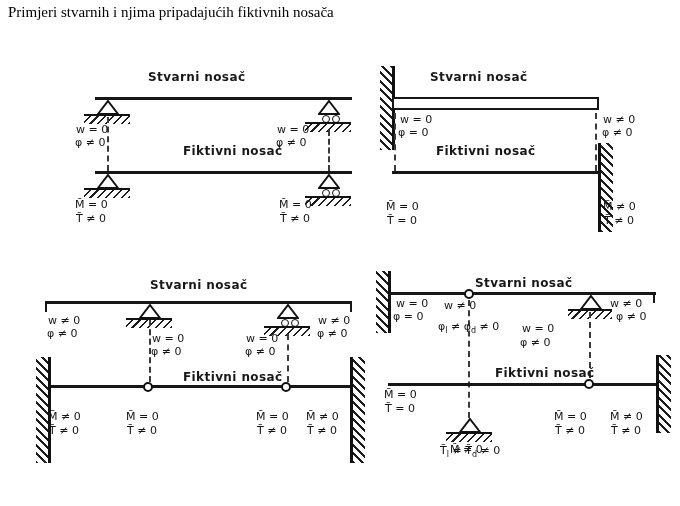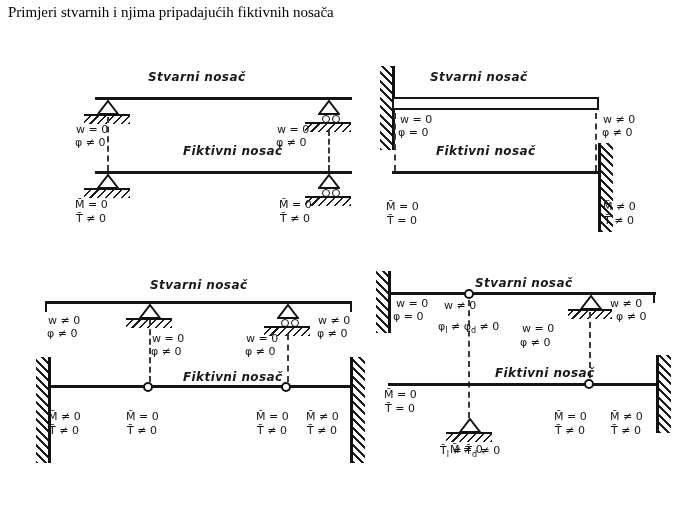--- a/index.html
+++ b/index.html
@@ -1,20 +1,20 @@
 <!DOCTYPE html>
 <html><head>
 <meta charset="utf-8">
 <style>
   html,body{margin:0;padding:0;background:#fff;}
   .page{position:relative;width:680px;height:506px;background:#ffffff;overflow:hidden;
         font-family:"DejaVu Sans", sans-serif;color:#1a1a1a;}
   .title{position:absolute;left:8px;top:4px;font-family:"Liberation Serif", serif;
          font-size:15px;color:#000;white-space:nowrap;}
-  .hd{position:absolute;font-size:12px;font-weight:700;letter-spacing:.4px;white-space:nowrap;color:#181818;font-style:italic;}
+  .hd{position:absolute;font-size:12px;font-weight:700;letter-spacing:.4px;white-space:nowrap;color:#181818;}
   .lbl{position:absolute;font-size:11px;white-space:nowrap;color:#141414;}
   .lbl sub{font-size:8px;line-height:1;}
   .beam{position:absolute;height:3px;background:#161616;}
   .beam-rect{position:absolute;box-sizing:border-box;border:2px solid #161616;background:#fff;}
   .wall{position:absolute;background:repeating-linear-gradient(45deg,#1c1c1c 0 2px,transparent 2px 6px);}
   .wall.edge-r{border-right:3px solid #111;}
   .wall.edge-l{border-left:3px solid #111;}
   .ground{position:absolute;height:8px;border-top:2px solid #111;
           background:repeating-linear-gradient(-45deg,#1c1c1c 0 1.5px,transparent 1.5px 5.5px);}
   .tri{position:absolute;}

